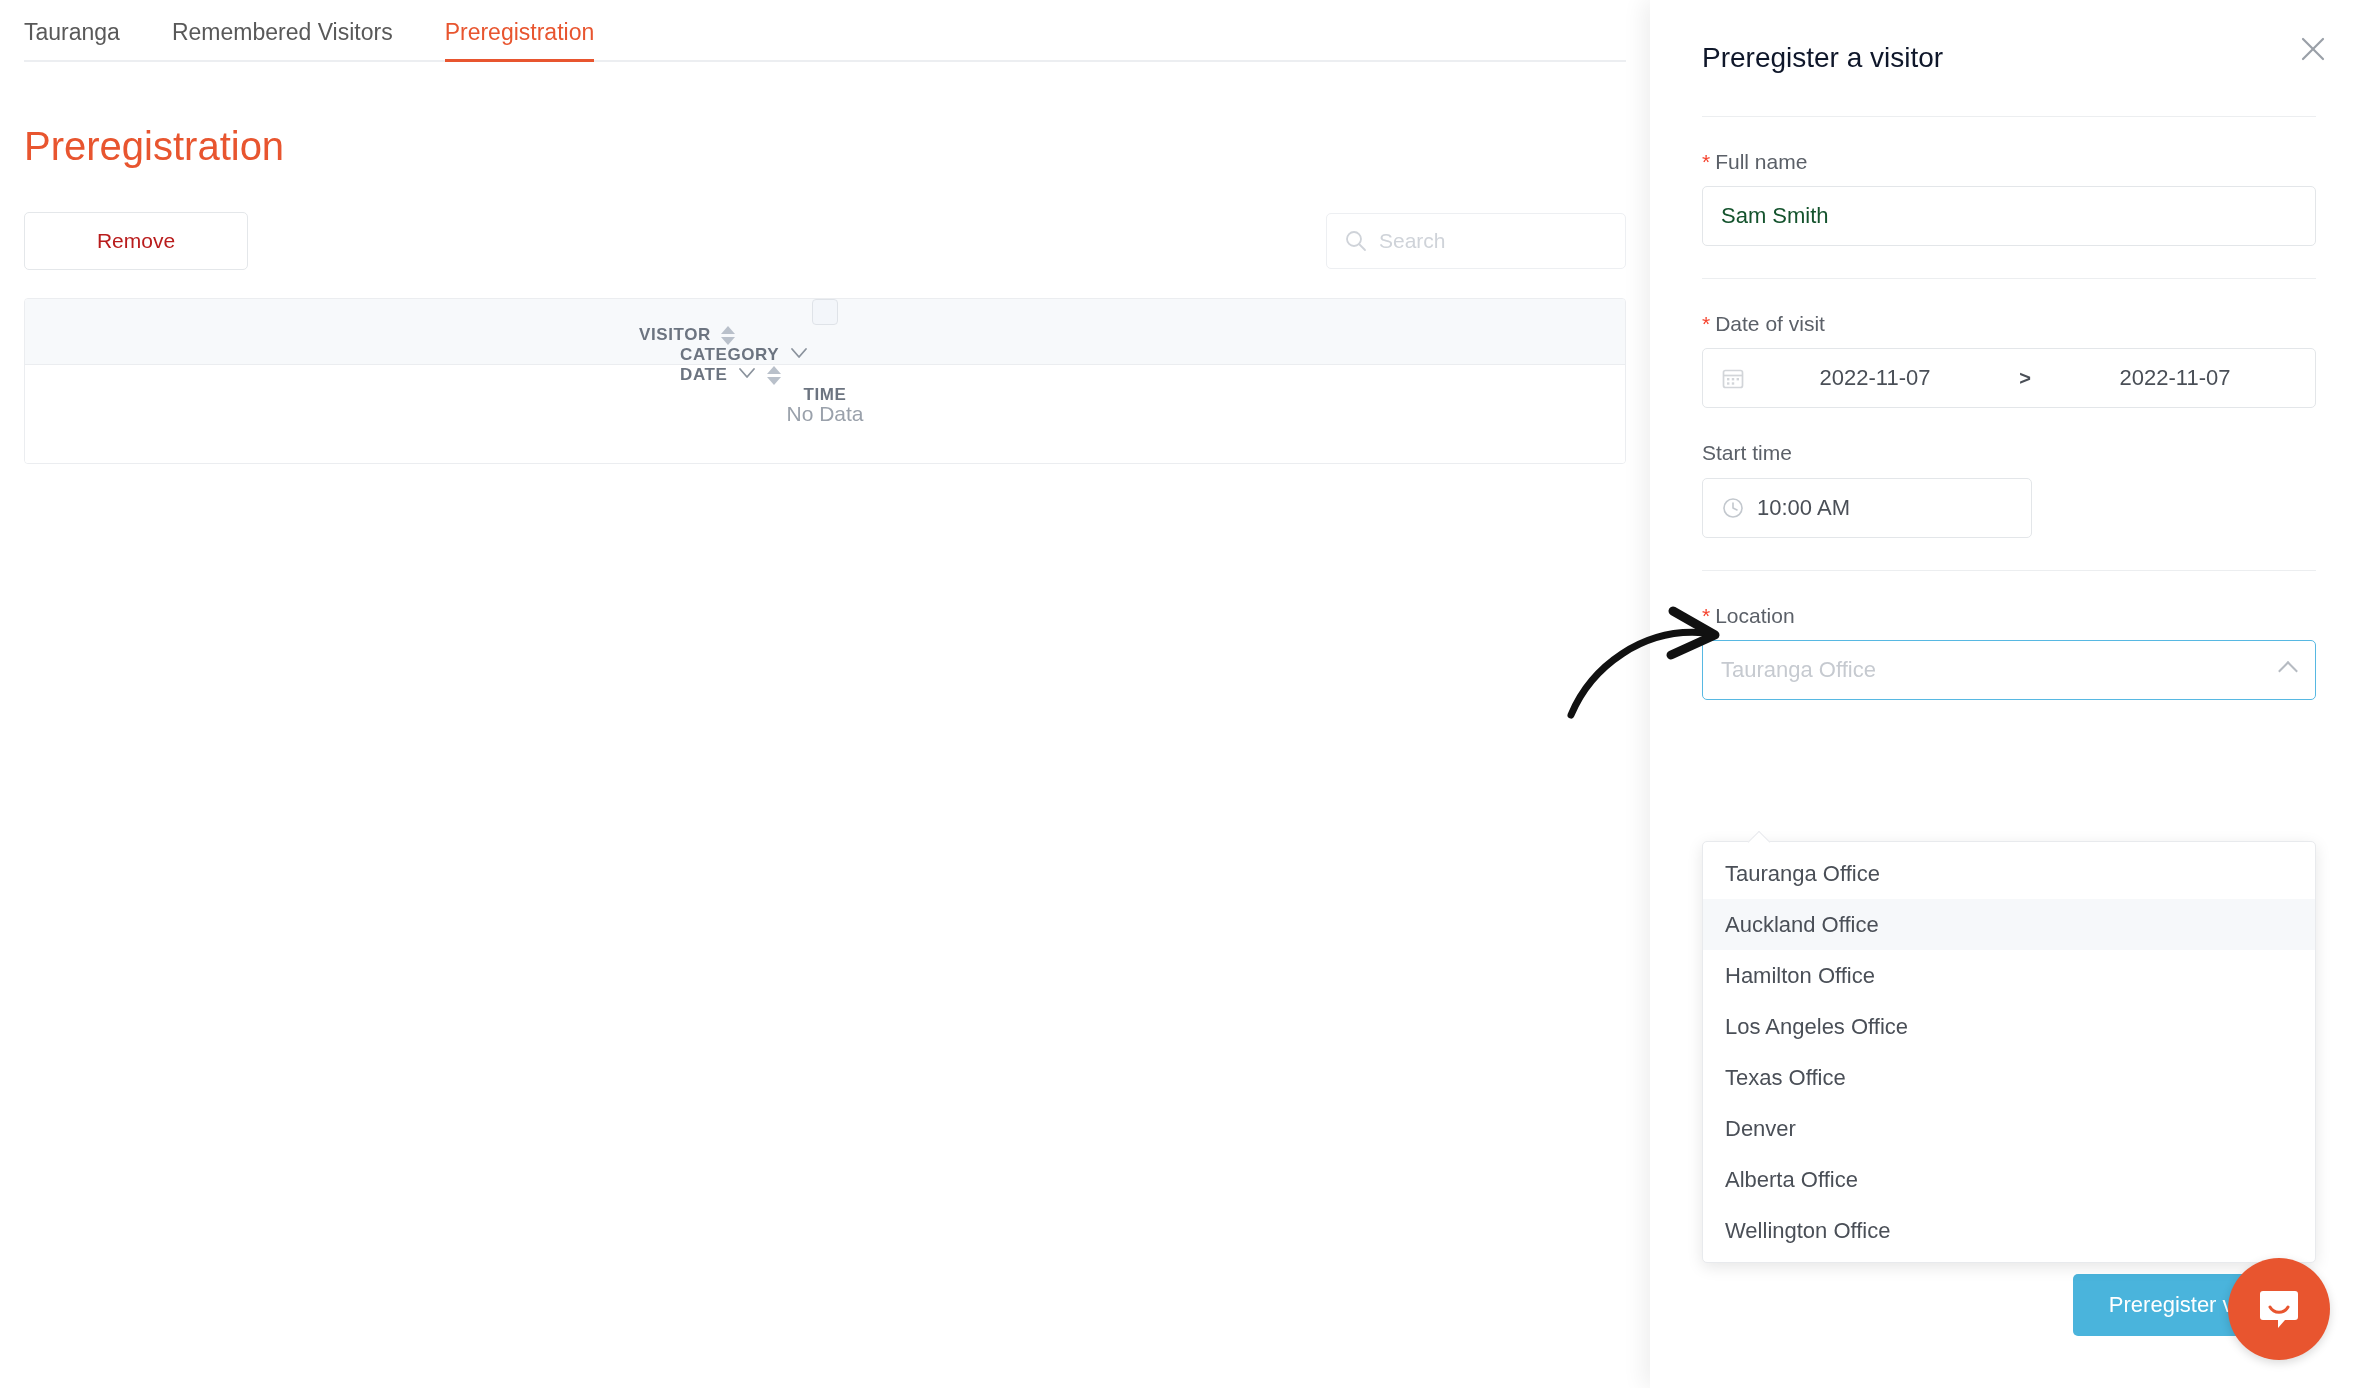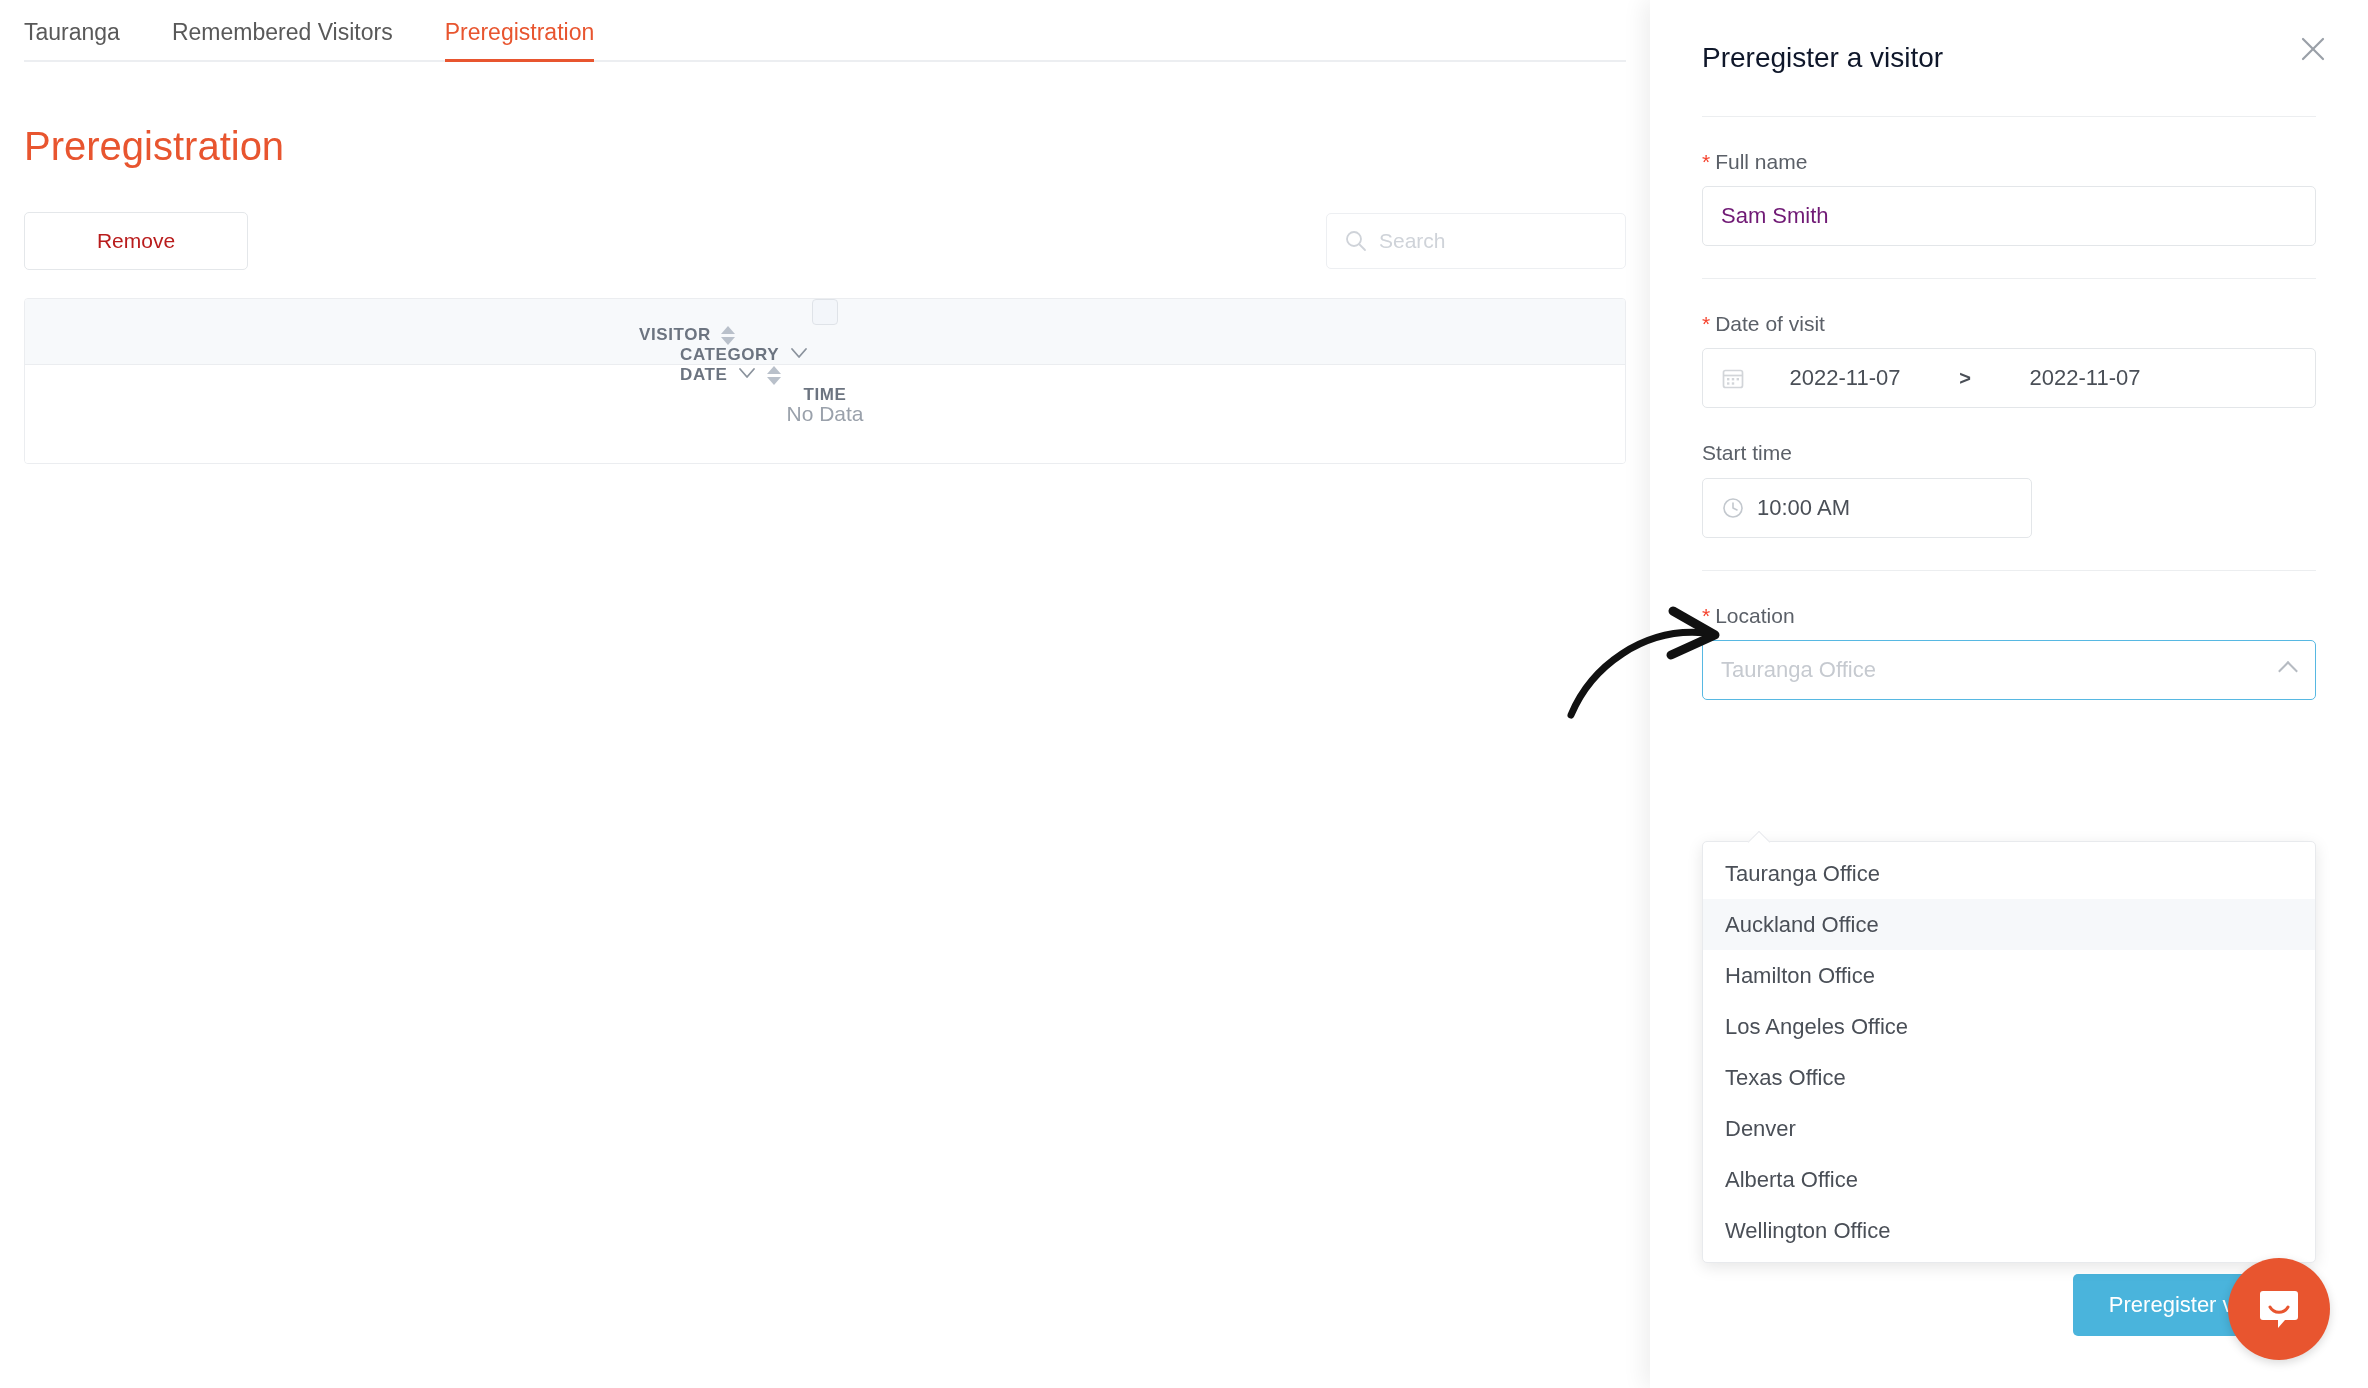--- a/index.html
+++ b/index.html
@@ -207,33 +207,34 @@
     background: #fff;
     display: flex;
     align-items: center;
     padding: 0 18px;
     font-size: 22px;
     color: #4a4f57;
   }
   .input-box.full { width: 100%; }
   .input-box input {
     border:none;outline:none;width:100%;
-    font-size:22px;color:#701a75;
+    font-size:22px;color:#14532d;
     font-family:"Liberation Sans", sans-serif;
     background:transparent;
   }
   .input-box input::placeholder { color:#c6cad0; }
 
   
   .daterange {
     display:flex; align-items:center;
     height: 60px;
     border: 1px solid #e3e6e9;
     border-radius: 5px;
     padding: 0 18px;
+    gap: 30px;
   }
   .cal-icon { width:24px;height:24px;flex:0 0 24px;opacity:.55; }
   .dr-date {
     font-size: 22px; color: #4a4f57;
     width: 200px; text-align: center;
   }
   .dr-sep { font-size: 20px; color: #4a4f57; font-weight: bold; width: 40px; text-align:center;}
 
   
   .timebox {

